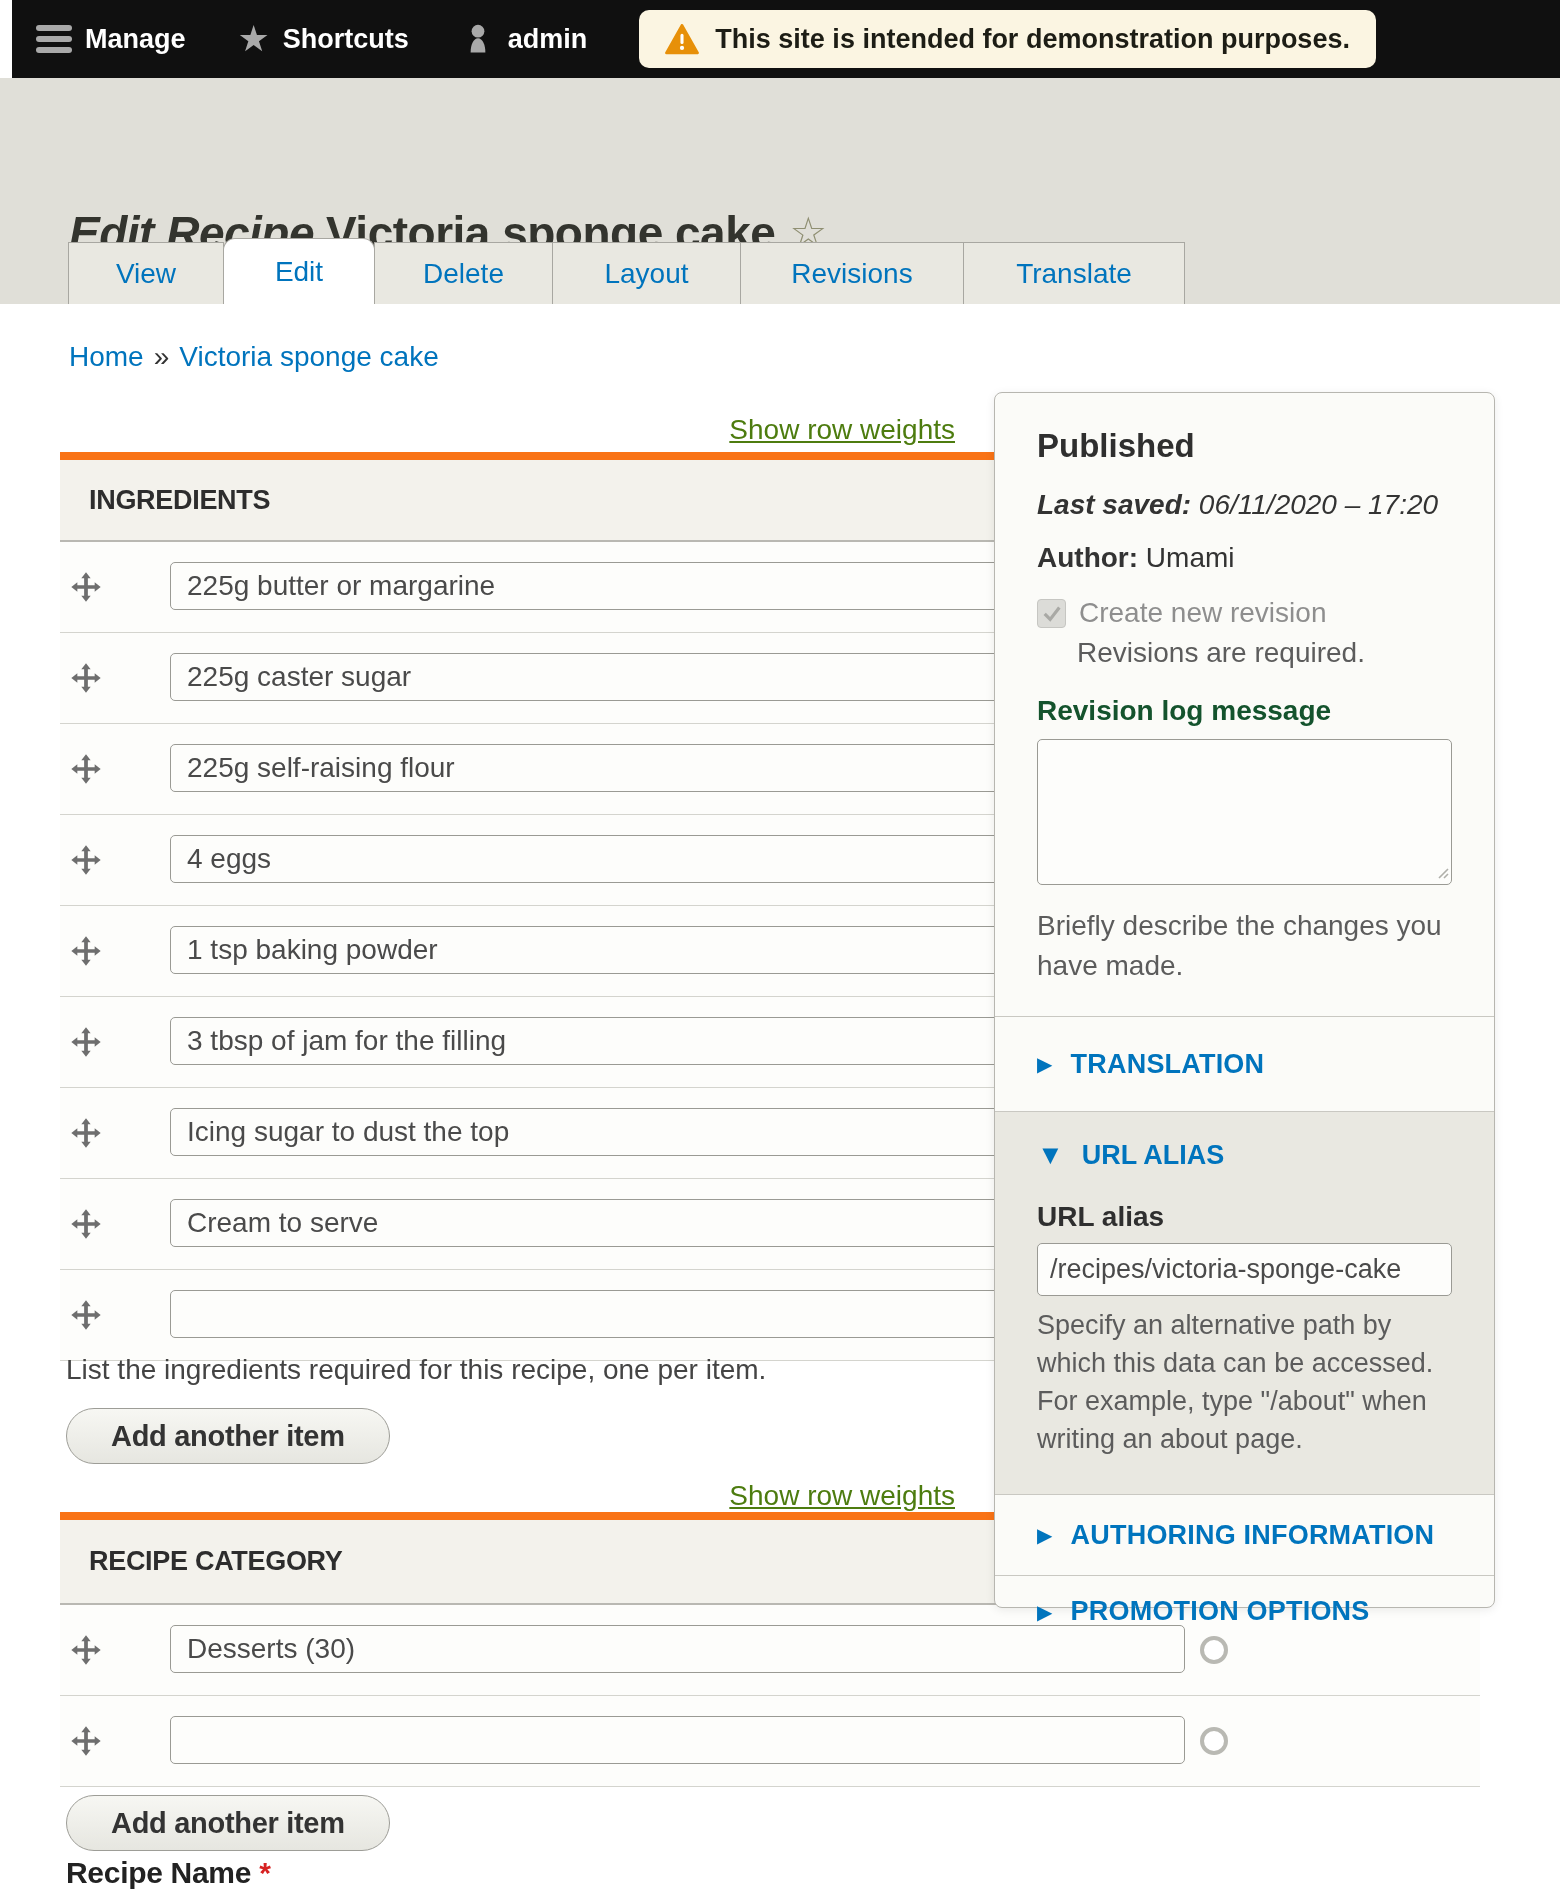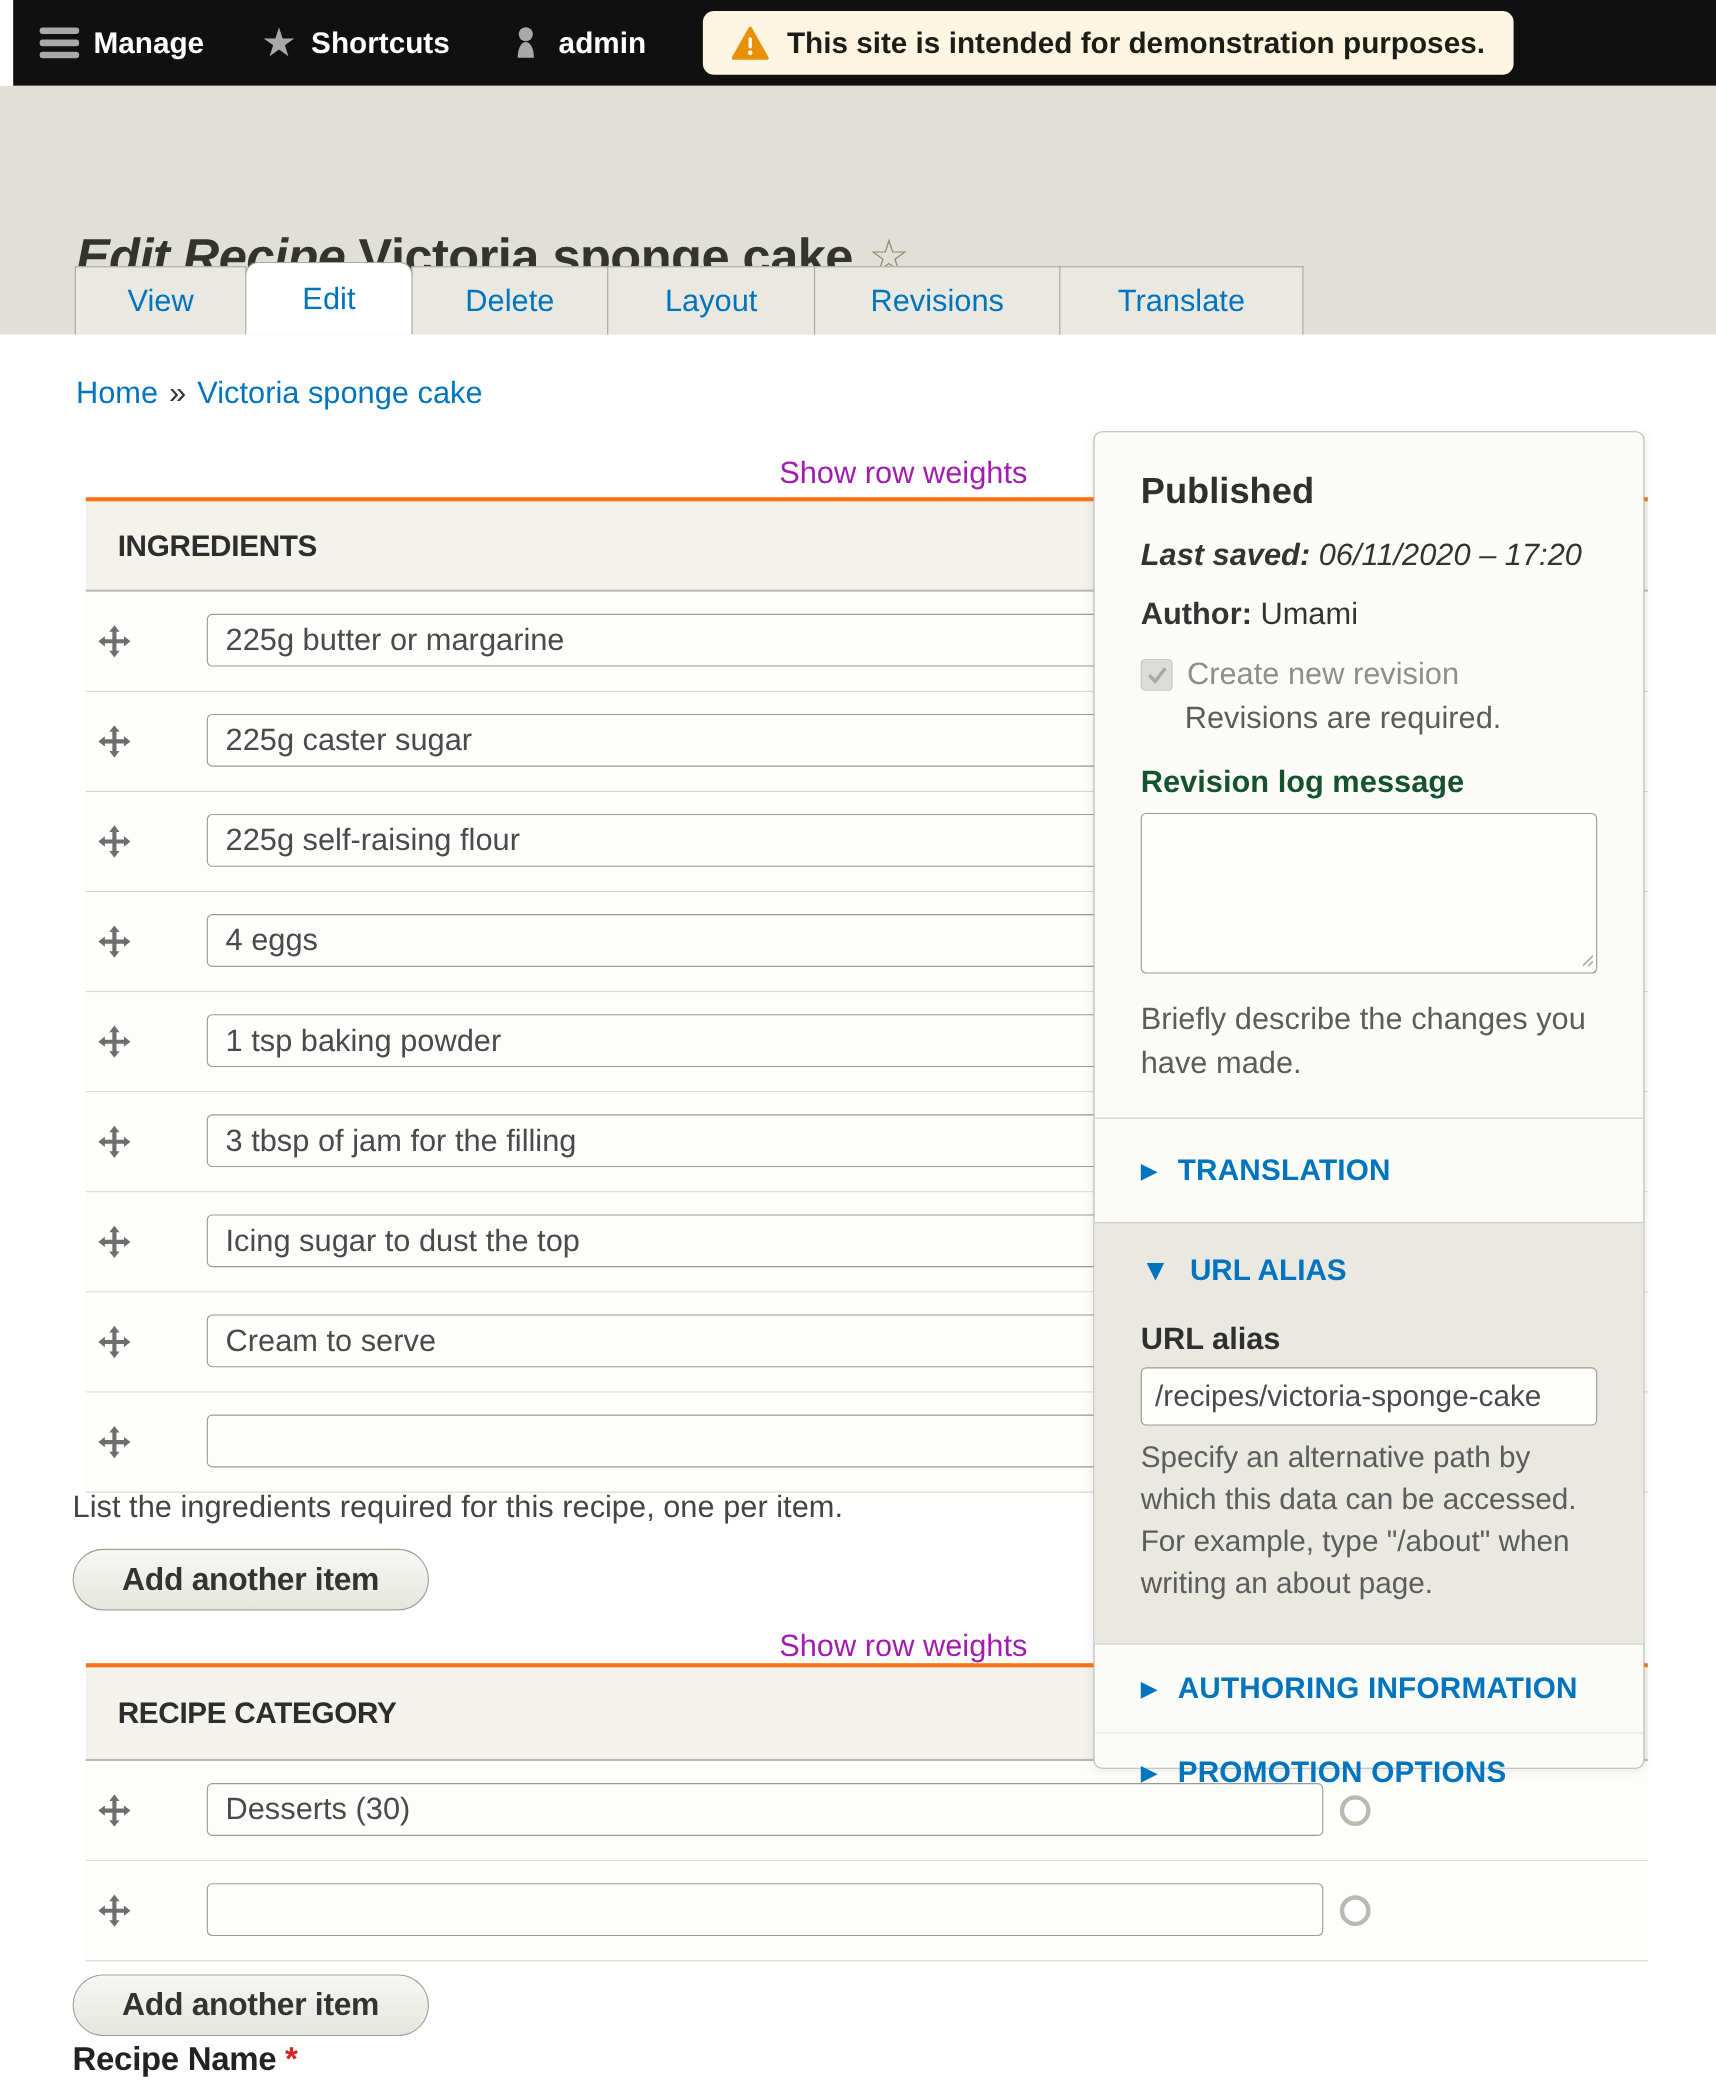--- a/index.html
+++ b/index.html
@@ -27,25 +27,25 @@
   .tabs{position:absolute;left:69px;bottom:0;display:flex;align-items:flex-end;height:66px;}
   .tab{box-sizing:border-box;height:62px;display:flex;align-items:center;justify-content:center;
        background:#e9e8e1;border:1px solid #a8a7a1;border-bottom:none;margin-left:-1px;
        color:#0074bd;font-size:28px;cursor:pointer;}
   .tab.active{background:#fff;height:66px;border-radius:12px 12px 0 0;z-index:2;}
 
   
   .breadcrumb{position:absolute;left:69px;top:341px;font-size:28px;}
   .breadcrumb a{color:#0074bd;text-decoration:none;cursor:pointer;}
   .crumb-sep{color:#333;margin:0 10px;}
-  .srw{position:absolute;left:52px;width:882px;text-align:right;font-size:28px;color:#a21caf;cursor:pointer;}
+  .srw{position:absolute;left:73px;width:882px;text-align:right;font-size:28px;color:#4d7c0f;cursor:pointer;text-decoration:underline;}
   .srw1{top:414px;} .srw2{top:1480px;}
 
   
-  .dtable{position:absolute;left:78px;width:1420px;box-sizing:border-box;border-top:4px solid #f97316;}
+  .dtable{position:absolute;left:60px;width:1420px;box-sizing:border-box;border-top:8px solid #f97316;}
   .table1{top:452px;} .table2{top:1512px;}
   .thead{background:#f3f2ec;border-bottom:2px solid #b9b8b2;display:flex;align-items:center;
          font-weight:bold;font-size:27px;color:#2d2d2d;letter-spacing:-0.3px;}
   .table1 .thead{height:80px;} .table2 .thead{height:83px;}
   .thead span{margin-left:29px;}
   .trow{position:relative;height:90px;background:#fdfdfb;border-bottom:1px solid #d4d4ce;}
   .drag{position:absolute;left:10px;top:29px;width:32px;height:32px;cursor:move;}
   .txt{position:absolute;left:110px;top:20px;height:48px;box-sizing:border-box;border:1px solid #9a9a94;
        border-radius:5px;background:#fdfdfb;font-size:28px;color:#4a4a4a;padding:0 16px;
        font-family:"Liberation Sans","DejaVu Sans",sans-serif;outline:none;}

